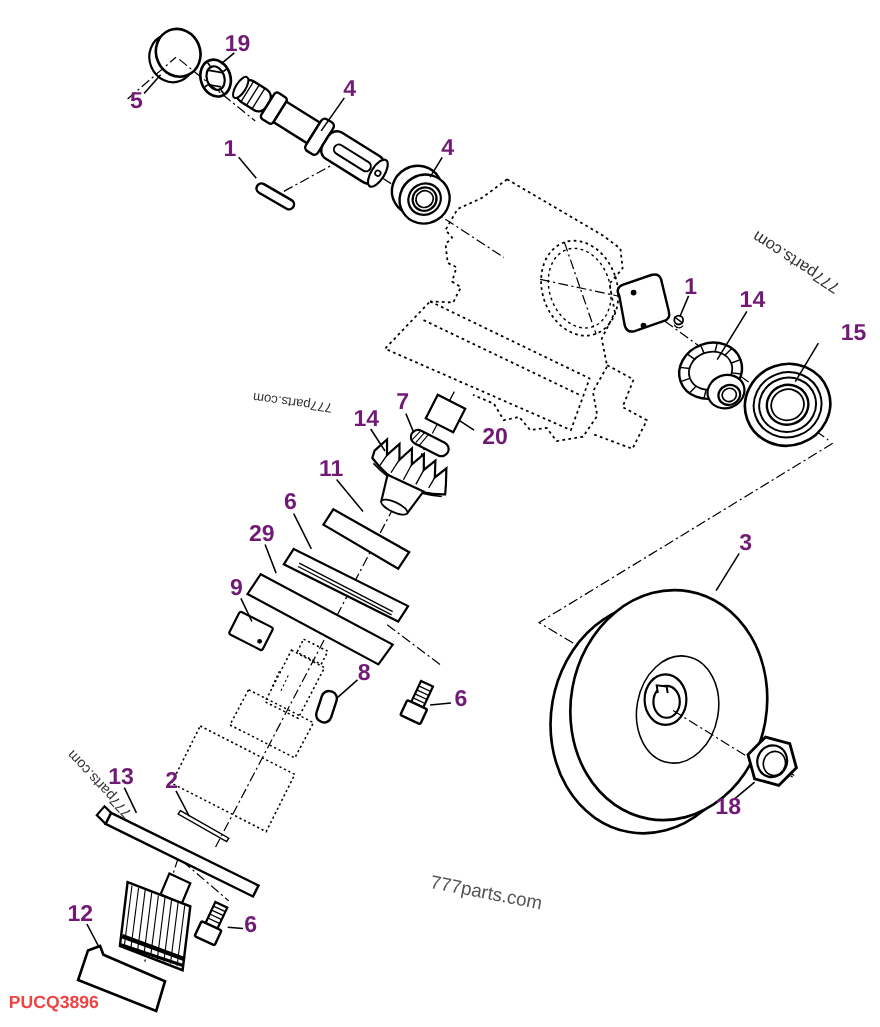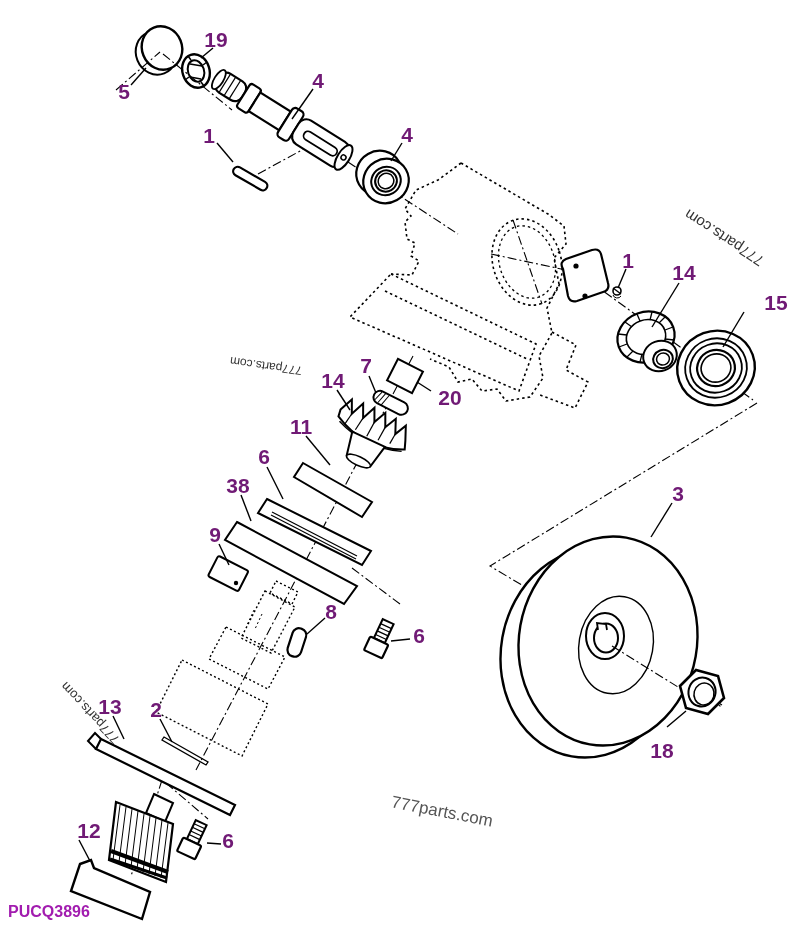--- a/index.html
+++ b/index.html
@@ -6,21 +6,21 @@
   #stage{position:relative;width:800px;height:934px;background:#fff;overflow:hidden;
          font-family:"Liberation Sans", sans-serif;}
   #art{position:absolute;left:0;top:0;}
   .plbl{position:absolute;transform:translate(-50%,-50%);font-weight:bold;
         font-size:21px;color:#701a75;letter-spacing:0px;white-space:nowrap;}
   .wm{position:absolute;transform-origin:center;white-space:nowrap;color:#333;}
   #wm-tr{left:724px;top:238px;font-size:15px;transform:translate(-50%,-50%) rotate(213deg);}
   #wm-ml{left:266px;top:366px;font-size:12px;transform:translate(-50%,-50%) rotate(188deg);}
   #wm-bl{left:90px;top:713px;font-size:13px;transform:translate(-50%,-50%) rotate(227deg);}
   #wm-bc{left:442px;top:812px;font-size:17px;color:#555;transform:translate(-50%,-50%) rotate(11deg);}
-  #code{position:absolute;left:8px;top:903px;font-weight:bold;font-size:16px;color:#a21caf;}
+  #code{position:absolute;left:8px;top:903px;font-weight:bold;font-size:16px;color:#ef4444;}
 </style>
 </head>
 <body>
 
 <div id="stage">
 
 <svg id="art" width="800" height="934" viewBox="0 0 800 934">
 
   <g stroke="#000" stroke-width="1.1" fill="none" stroke-dasharray="9,3,2,3">
     <path d="M 348 162 L 458 234"></path>
@@ -298,29 +298,29 @@
 <span class="plbl" style="left:209px;top:136px">1</span>
 <span class="plbl" style="left:407px;top:135px">4</span>
 <span class="plbl" style="left:628px;top:261px">1</span>
 <span class="plbl" style="left:684px;top:273px">14</span>
 <span class="plbl" style="left:776px;top:303px">15</span>
 <span class="plbl" style="left:366px;top:366px">7</span>
 <span class="plbl" style="left:333px;top:381px">14</span>
 <span class="plbl" style="left:450px;top:398px">20</span>
 <span class="plbl" style="left:301px;top:427px">11</span>
 <span class="plbl" style="left:264px;top:457px">6</span>
-<span class="plbl" style="left:238px;top:486px">38</span>
+<span class="plbl" style="left:238px;top:486px">29</span>
 <span class="plbl" style="left:215px;top:535px">9</span>
 <span class="plbl" style="left:331px;top:612px">8</span>
 <span class="plbl" style="left:419px;top:636px">6</span>
 <span class="plbl" style="left:678px;top:494px">3</span>
-<span class="plbl" style="left:662px;top:751px">18</span>
+<span class="plbl" style="left:662px;top:734px">18</span>
 <span class="plbl" style="left:156px;top:710px">2</span>
 <span class="plbl" style="left:110px;top:707px">13</span>
-<span class="plbl" style="left:89px;top:831px">12</span>
+<span class="plbl" style="left:73px;top:831px">12</span>
 <span class="plbl" style="left:228px;top:841px">6</span>
 
 <span id="wm-tr" class="wm">777parts.com</span>
 <span id="wm-ml" class="wm">777parts.com</span>
 <span id="wm-bl" class="wm">777parts.com</span>
 <span id="wm-bc" class="wm">777parts.com</span>
 <span id="code">PUCQ3896</span>
 
 </div>
 

